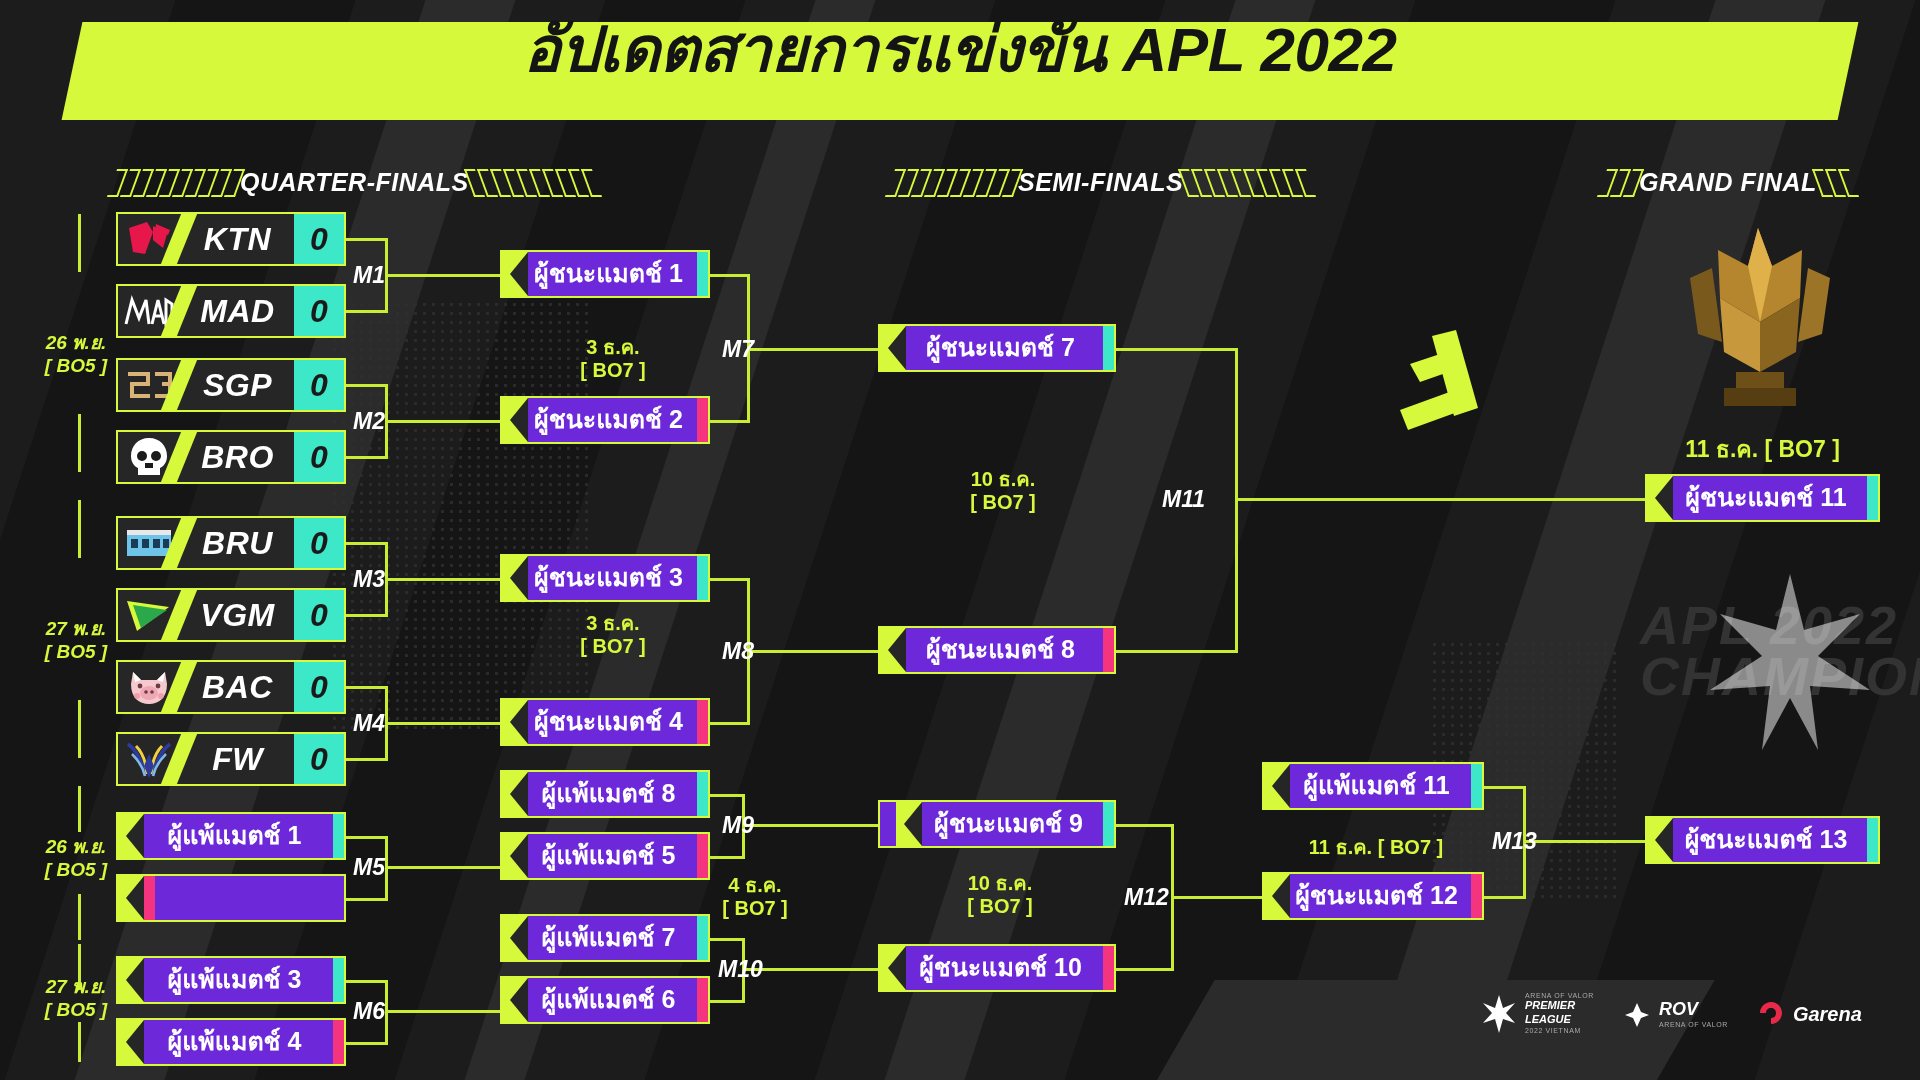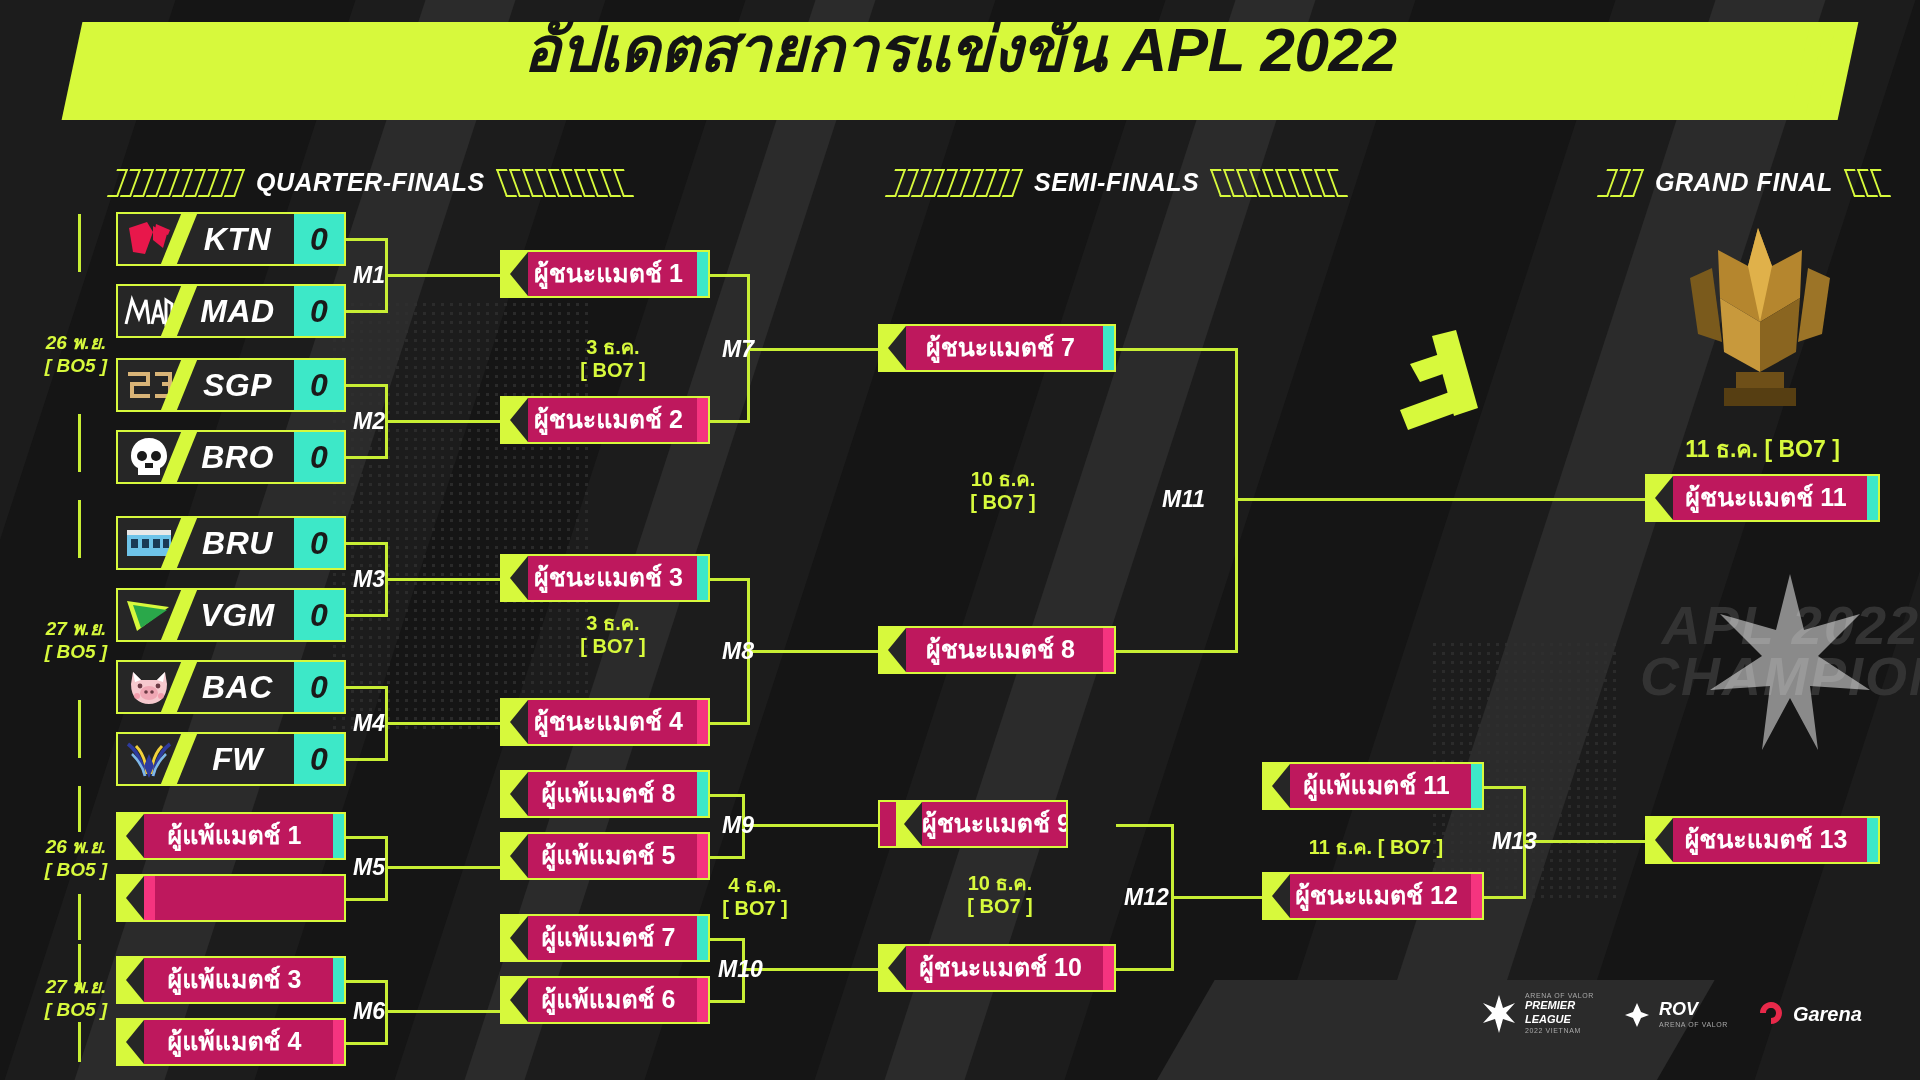--- a/index.html
+++ b/index.html
@@ -37,21 +37,21 @@
   #title-text {
     position:absolute; left:0; top:0; width:1920px; height:98px;
     display:flex; align-items:center; justify-content:center;
     font-size:62px; font-weight:bold; font-style:italic;
     color:#141414; letter-spacing:-.5px; white-space:nowrap;
     z-index:6;
   }
 
   
   .round-hd {
-    position:absolute; z-index:5; display:flex; align-items:center; gap:16px;
+    position:absolute; z-index:5; display:flex; align-items:center; gap:0;
     font-size:25px; font-weight:bold; font-style:italic; color:#fff;
     letter-spacing:.5px; white-space:nowrap;
   }
   .arrows { display:flex; gap:2px; }
   .arrows i {
     display:block; width:11px; height:28px;
     border:2px solid #D7F93C; border-left:none;
     transform:skewX(-20deg); font-style:normal;
   }
   .arrows.rev i { border:2px solid #D7F93C; border-right:none; transform:skewX(20deg); }
@@ -79,21 +79,21 @@
   }
   .team .score {
     width:50px; flex:none; background:#3DE8C8; color:#1a1a1a;
     display:flex; align-items:center; justify-content:center;
     font-size:32px; font-weight:bold; font-style:italic;
   }
 
   
   .slot {
     position:absolute; height:48px; z-index:4;
-    border:2px solid #D7F93C; background:#be185d;
+    border:2px solid #D7F93C; background:#6d28d9;
     display:flex; align-items:stretch; overflow:hidden;
   }
   .slot .arrow { width:26px; flex:none; position:relative; background:#D7F93C; }
   .slot .arrow::after {
     content:""; position:absolute; right:0; top:0; bottom:0; width:18px;
     background:#262626;
     clip-path:polygon(100% 0, 100% 100%, 0 50%);
   }
   .slot .txt {
     flex:1; display:flex; align-items:center; justify-content:center;
@@ -119,21 +119,21 @@
     font-size:19px; font-weight:bold; font-style:italic;
     line-height:1.2; white-space:nowrap;
   }
   .tick { position:absolute; width:3px; background:#C8EE34; z-index:3; }
 
   
   #trophy { position:absolute; z-index:2; }
   #champ-art { position:absolute; z-index:1; opacity:.5; }
   #champ-word {
     position:absolute; z-index:1; color:#333; font-style:italic; font-weight:bold;
-    font-size:54px; line-height:.95; letter-spacing:2px; text-align:right;
+    font-size:54px; line-height:.95; letter-spacing:2px; text-align:left;
   }
   #swoosh { position:absolute; z-index:2; }
   .logos { position:absolute; z-index:6; display:flex; align-items:center; gap:30px; }
   .logo-blk { display:flex; align-items:flex-end; gap:9px; color:#fff; }
   .logo-blk .nm { font-size:11px; font-weight:bold; font-style:italic; line-height:1.25; white-space:nowrap; }
   .logo-blk .sub { font-size:7px; color:#aaa; letter-spacing:.6px; }
   .garena { color:#fff; font-size:20px; font-weight:bold; font-style:italic; }
 </style>
 </head>
 <body>
@@ -524,21 +524,21 @@
 <div class="slot" style="left:878px;top:324px;width:238px;">
   <div class="arrow"></div>
   <div class="txt">ผู้ชนะแมตช์ 7</div>
   <div class="cap"></div>
 </div>
 <div class="slot" style="left:878px;top:626px;width:238px;">
   <div class="arrow"></div>
   <div class="txt">ผู้ชนะแมตช์ 8</div>
   <div class="cap pink"></div>
 </div>
-<div class="slot" style="left:878px;top:800px;width:190px;padding-left:16px;">
+<div class="slot" style="left:878px;top:800px;width:238px;padding-left:16px;">
   <div class="arrow"></div>
   <div class="txt">ผู้ชนะแมตช์ 9</div>
   <div class="cap"></div>
 </div>
 <div class="slot" style="left:878px;top:944px;width:238px;">
   <div class="arrow"></div>
   <div class="txt">ผู้ชนะแมตช์ 10</div>
   <div class="cap pink"></div>
 </div>
 

